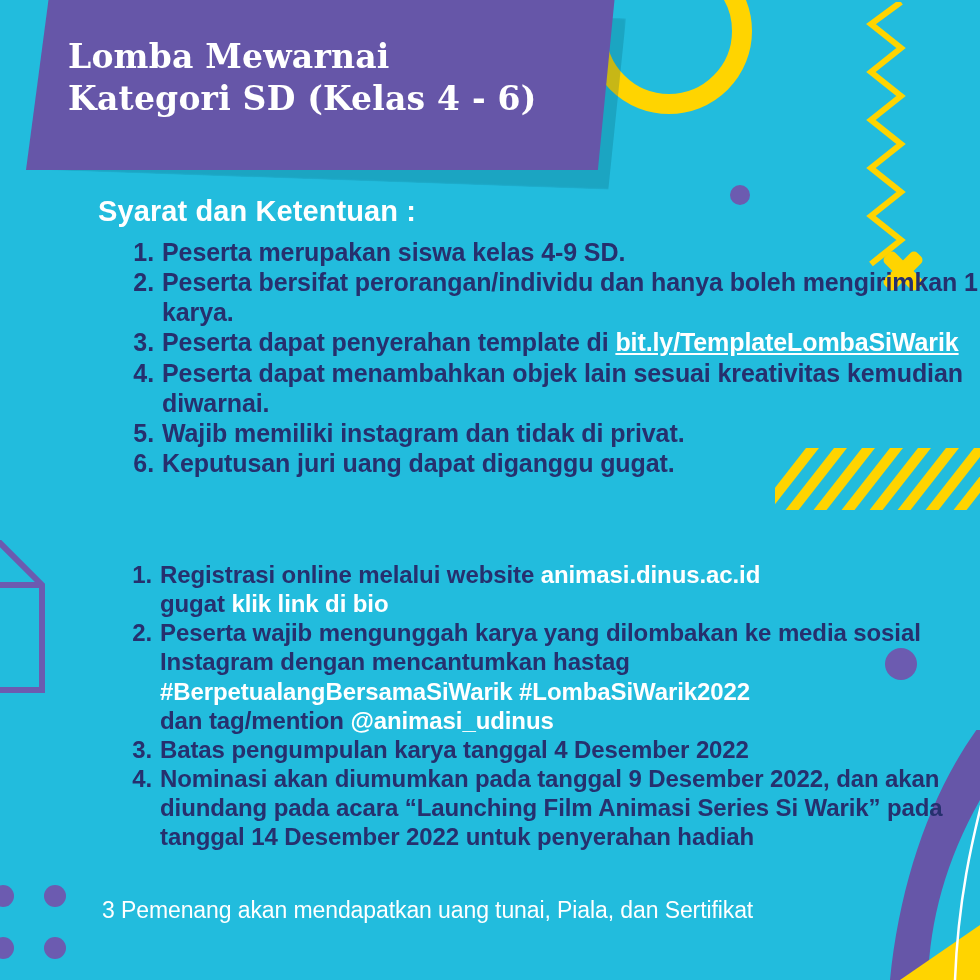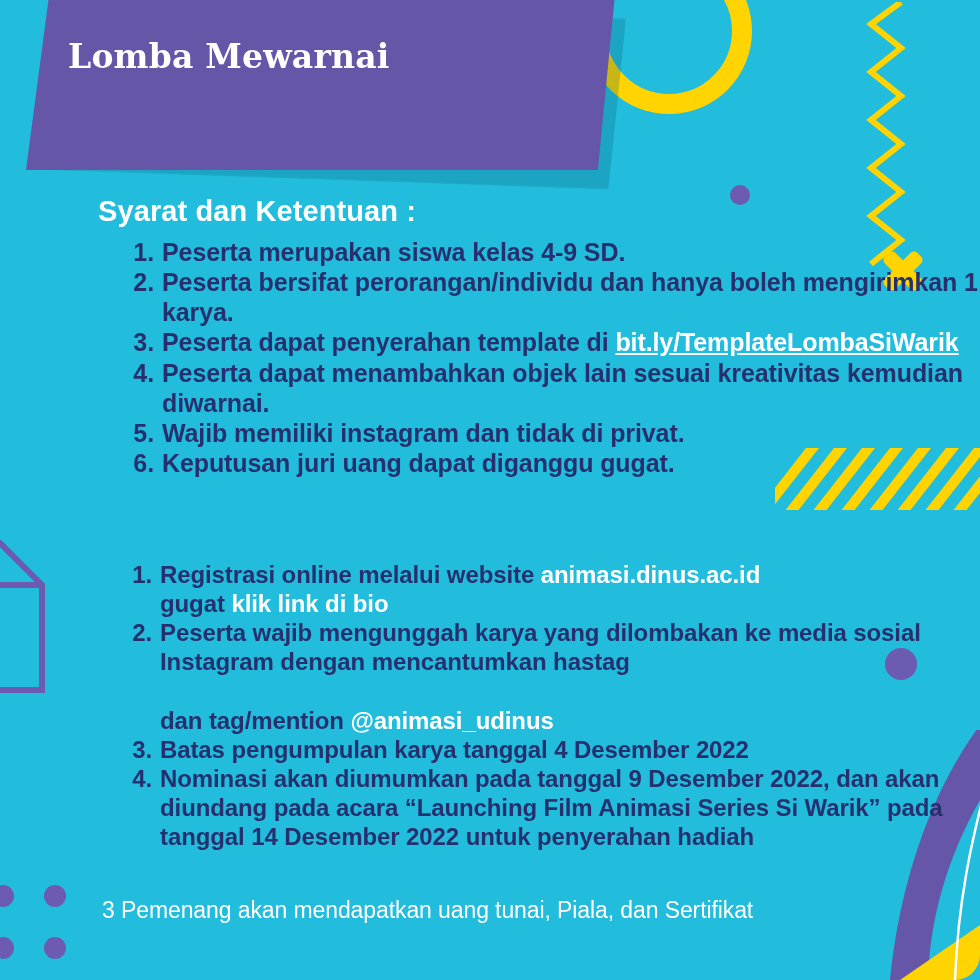--- a/index.html
+++ b/index.html
@@ -3,21 +3,21 @@
 <meta charset="utf-8">
 <style>
   html,body{margin:0;padding:0;}
   body{
     width:980px;height:980px;
     background:#22bcdd;
     font-family:"Liberation Sans", sans-serif;
     overflow:hidden;
     position:relative;
   }
-  .stage{position:absolute;inset:0;width:980px;height:980px;overflow:hidden;border-radius:25px;}
+  .stage{position:absolute;inset:0;width:980px;height:980px;overflow:hidden;}
 
   
   .deco{position:absolute;pointer-events:none;}
 
   .ring{
     left:586px;top:-52px;width:126px;height:126px;
     border:20px solid #ffd400;border-radius:50%;
     z-index:1;
   }
   .zigzag{left:855px;top:2px;z-index:2;}
@@ -151,20 +151,21 @@
     <path d="M140 250 C150 150 182 60 230 -5 L230 70 C196 130 180 190 178 250 Z" fill="#6656a8"></path>
     <path d="M150 250 L230 250 L230 195 Z" fill="#ffd400"></path>
     <path d="M205 250 C208 170 222 110 235 60" fill="none" stroke="#ffffff" stroke-width="2.5"></path>
   </svg>
 
   <div class="banner-wrap">
     <div class="banner-shadow"></div>
     <div class="banner"></div>
     <div class="banner-text">
       <div>Lomba Mewarnai</div>
+      <div>Kategori SD (Kelas 4 - 6)</div>
     </div>
   </div>
 
   <div class="content">
 
     <div class="sec-head" id="head1">Syarat dan Ketentuan :</div>
 
     <ol class="reqs" id="list1">
       <li>
         <span class="num">1.</span>
@@ -193,21 +194,21 @@
     </ol>
 
 
     <ol class="reqs" id="list2">
       <li>
         <span class="num">1.</span>
         <span class="txt"><span>Registrasi online melalui website </span><span class="w">animasi.dinus.ac.id</span><br><span>gugat </span><span class="w">klik link di bio</span></span>
       </li>
       <li>
         <span class="num">2.</span>
-        <span class="txt"><span>Peserta wajib mengunggah karya yang dilombakan ke media sosial Instagram dengan mencantumkan hastag </span><br><br><span>dan tag/mention </span><span class="w">@animasi_udinus</span></span>
+        <span class="txt"><span>Peserta wajib mengunggah karya yang dilombakan ke media sosial Instagram dengan mencantumkan hastag </span><br><span class="w">#BerpetualangBersamaSiWarik #LombaSiWarik2022</span><br><span>dan tag/mention </span><span class="w">@animasi_udinus</span></span>
       </li>
       <li>
         <span class="num">3.</span>
         <span class="txt"><span>Batas pengumpulan karya tanggal 4 Desember 2022</span></span>
       </li>
       <li>
         <span class="num">4.</span>
         <span class="txt"><span>Nominasi akan diumumkan pada tanggal 9 Desember 2022, dan akan diundang pada acara “Launching Film Animasi Series Si Warik” pada tanggal 14 Desember 2022 untuk penyerahan hadiah</span></span>
       </li>
     </ol>

